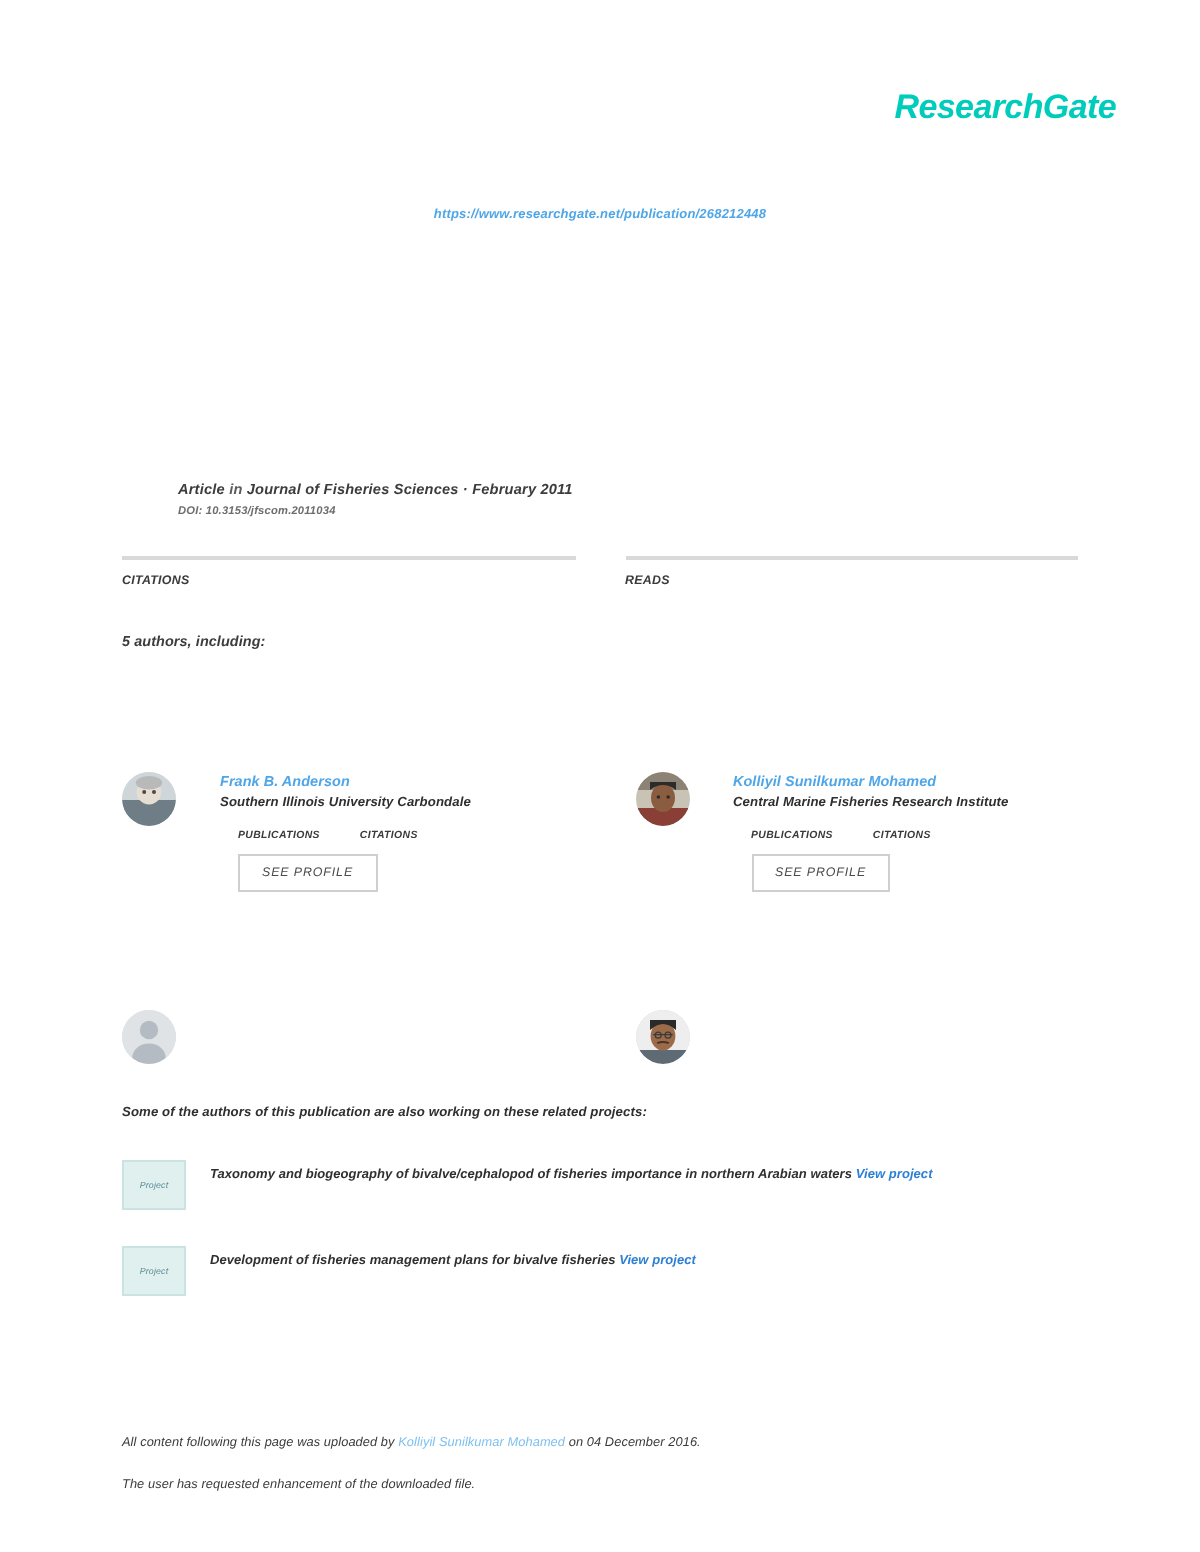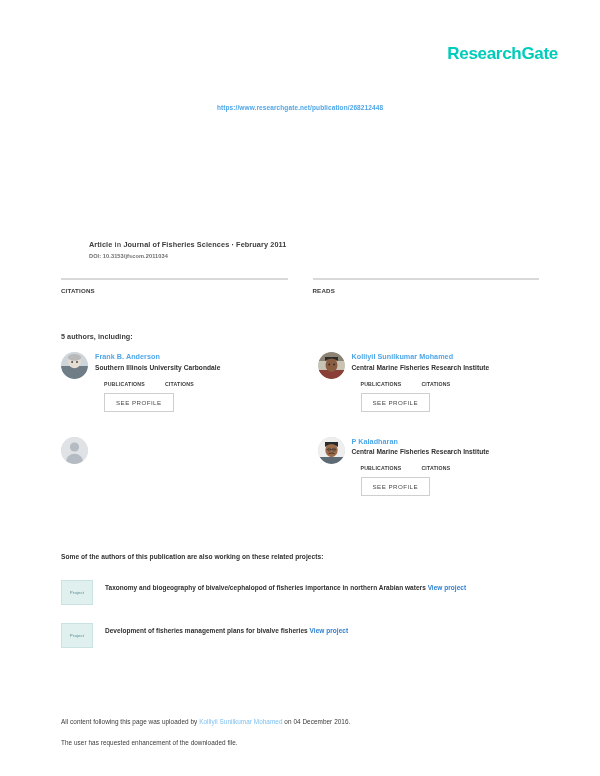--- a/index.html
+++ b/index.html
@@ -11,20 +11,21 @@
     font-family: "Liberation Sans", sans-serif;
     -webkit-font-smoothing: antialiased;
   }
   .page {
     position: relative;
     width: 600px;
     height: 776px;
     background: #ffffff;
     overflow: hidden;
     box-sizing: border-box;
+    font-style: italic;
   }
 
   
   .rg-logo {
     position: absolute;
     top: 44px;
     left: 0;
     width: 100%;
     text-align: right;
     padding-right: 42px;
@@ -97,41 +98,42 @@
     margin-top: 1px;
     font-size: 6.2px;
     font-weight: bold;
     color: #3a3a3a;
     letter-spacing: 0.15px;
   }
 
   
   .authors-head {
     position: absolute;
-    top: 332px;
+    top: 316px;
     left: 61px;
     font-size: 7.2px;
     font-weight: bold;
     color: #3c3c3c;
     letter-spacing: 0.05px;
   }
   .authors-grid {
     position: absolute;
     top: 352px;
     left: 61px;
     right: 48px;
     display: grid;
     grid-template-columns: 1fr 1fr;
     column-gap: 22px;
     row-gap: 25px;
   }
   .author {
     display: flex;
     align-items: flex-start;
-    gap: 7px;
+    gap: 22px;
+    margin-top: 34px;
   }
   .avatar {
     width: 27px;
     height: 27px;
     border-radius: 50%;
     flex: 0 0 27px;
     overflow: hidden;
     position: relative;
     background: #d8dce0;
   }
@@ -384,35 +386,20 @@
             <rect y="20" width="27" height="7" fill="#5e6b75"></rect>
             <ellipse cx="13.5" cy="13" rx="6.2" ry="7.2" fill="#9b6b4a"></ellipse>
             <path d="M7 10 q6.5 -6 13 0 l0 -5 -13 0 z" fill="#2a2a2a"></path>
             <rect x="8.6" y="12" width="9.8" height="0.6" fill="#3a3a3a"></rect>
             <circle cx="11.1" cy="12.6" r="1.5" fill="none" stroke="#3a3a3a" stroke-width="0.6"></circle>
             <circle cx="16.0" cy="12.6" r="1.5" fill="none" stroke="#3a3a3a" stroke-width="0.6"></circle>
             <path d="M10.6 16.6 q2.9 -1.2 5.8 0" stroke="#4a3326" stroke-width="1" fill="none"></path>
           </g>
         </svg>
       </div>
-      <div class="author-body">
-        <div class="author-name">P Kaladharan</div>
-        <div class="author-affil">Central Marine Fisheries Research Institute</div>
-        <div class="author-stats">
-          <div>
-            <div class="astat-num"></div>
-            <div class="astat-label">PUBLICATIONS</div>
-          </div>
-          <div>
-            <div class="astat-num"></div>
-            <div class="astat-label">CITATIONS</div>
-          </div>
-        </div>
-        <div class="see-profile">SEE PROFILE</div>
-      </div>
     </div>
 
   </div>
 
   <div class="projects-head">Some of the authors of this publication are also working on these related projects:</div>
 
   <div class="projects">
     <div class="project">
       <div class="proj-thumb">Project</div>
       <div class="proj-body">

